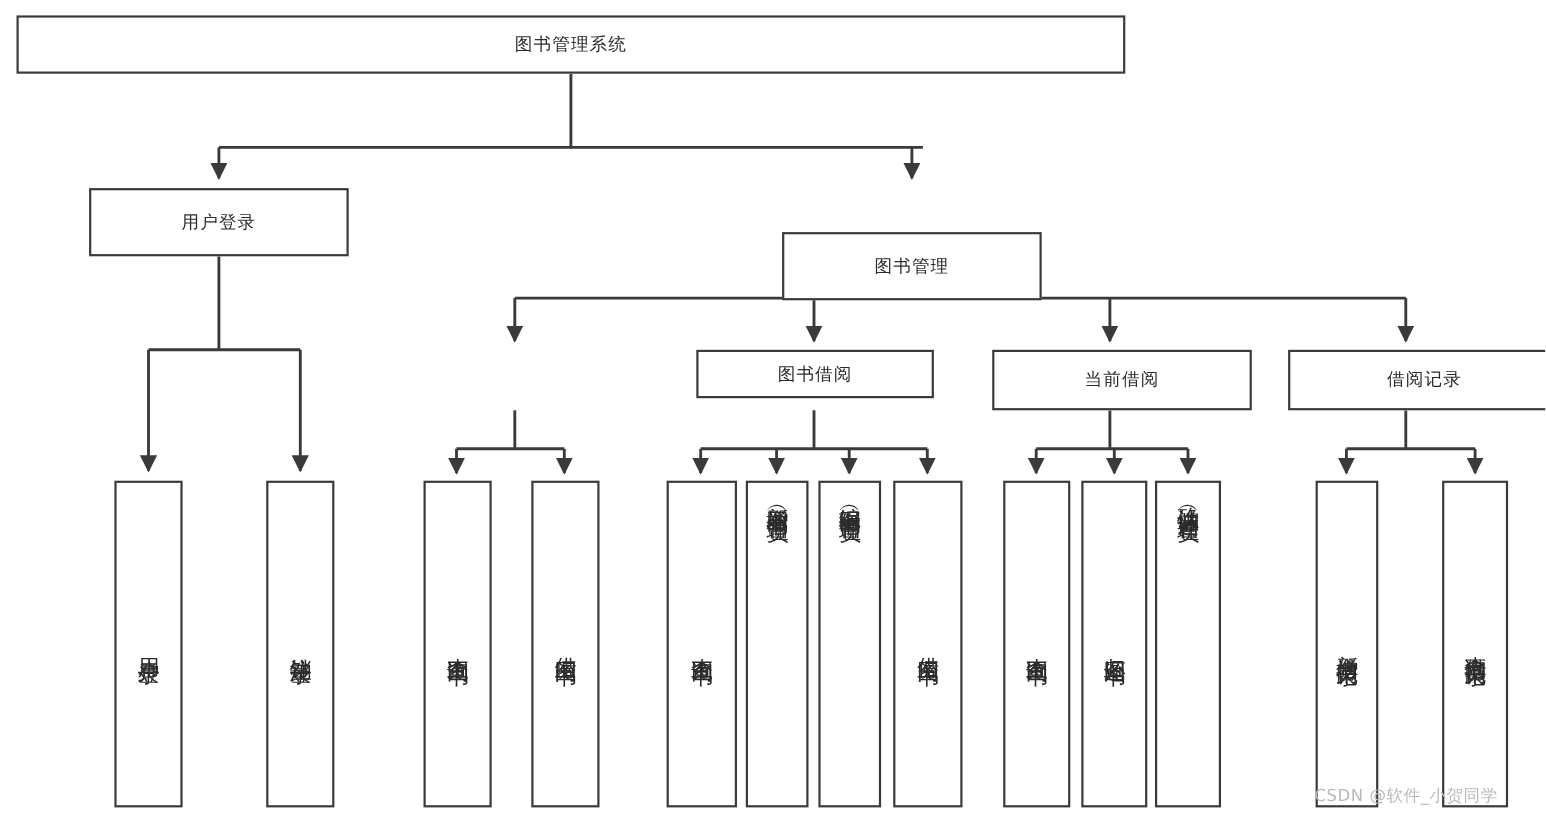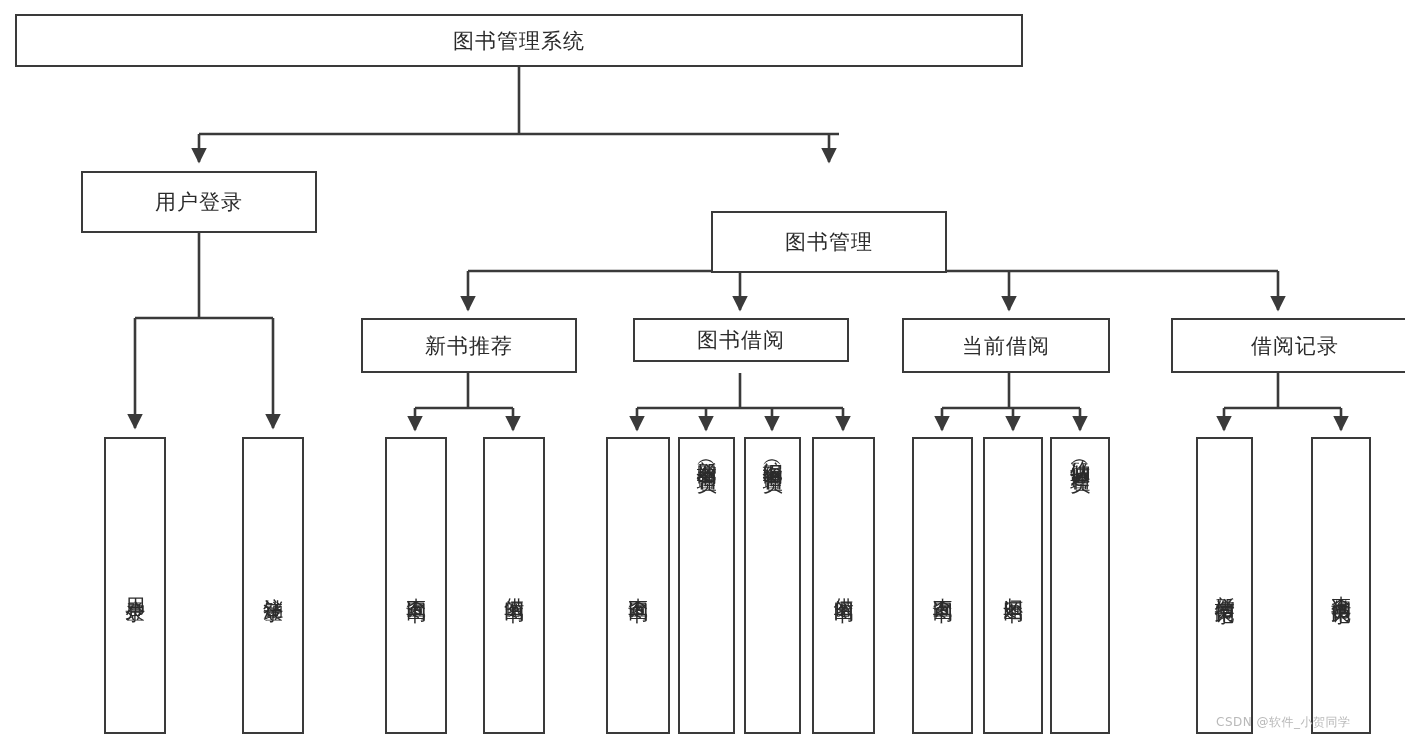--- a/index.html
+++ b/index.html
@@ -29,45 +29,44 @@
     position: absolute;
     box-sizing: border-box;
     border: 2px solid #3a3a3a;
     background: #ffffff;
     display: flex;
     align-items: center;
     justify-content: center;
     color: #2b2b2b;
   }
   .node.horiz {
-    font-size: 21px;
+    font-size: 16px;
     letter-spacing: 1px;
   }
   .node.vert {
     writing-mode: vertical-rl;
     text-orientation: upright;
     font-size: 20px;
     line-height: 1.18;
     letter-spacing: 2px;
     align-items: center;
     justify-content: center;
     padding: 6px 0;
     white-space: nowrap;
   }
   .node.vert.topalign {
     justify-content: flex-start;
   }
   .watermark {
     position: absolute;
-    font-size: 12px;
+    font-size: 15px;
     color: #b9b9b9;
     letter-spacing: 0.5px;
     white-space: nowrap;
     font-family: "DejaVu Sans", "Liberation Sans", sans-serif;
-    margin-left: 21px;
   }
 </style>
 </head>
 <body>
 
 <div id="canvas">
 
   <svg class="connectors" viewBox="0 0 1405 747" xmlns="http://www.w3.org/2000/svg">
     <defs>
       <marker id="arrow" viewBox="0 0 10 10" refX="9" refY="5" markerWidth="6" markerHeight="6" orient="auto-start-reverse">
@@ -116,23 +115,22 @@
       <path d="M 1224 408 L 1224 430" marker-end="url(#arrow)"></path>
       <path d="M 1341 408 L 1341 430" marker-end="url(#arrow)"></path>
     </g>
   </svg>
 
   <div class="node horiz" style="left: 15px; top: 14px; width: 1008px; height: 53px; border-color: rgb(58, 58, 58); background: rgb(255, 255, 255); color: rgb(43, 43, 43);">图书管理系统</div>
 
   <div class="node horiz" style="left: 81px; top: 171px; width: 236px; height: 62px; border-color: rgb(58, 58, 58); background: rgb(255, 255, 255); color: rgb(43, 43, 43);">用户登录</div>
   <div class="node horiz" style="left: 711px; top: 171px; width: 236px; height: 62px; border-color: rgb(58, 58, 58); background: rgb(255, 255, 255); color: rgb(43, 43, 43); margin-top: 40px;">图书管理</div>
 
-  <div class="node horiz" style="left: 361px; top: 318px; width: 216px; height: 55px; border-color: rgb(58, 58, 58); background: rgb(255, 255, 255); color: rgb(43, 43, 43);">新书推荐</div>
   <div class="node horiz" style="left: 633px; top: 318px; width: 216px; height: 44px; border-color: rgb(58, 58, 58); background: rgb(255, 255, 255); color: rgb(43, 43, 43);">图书借阅</div>
-  <div class="node horiz" style="left: 902px; top: 318px; width: 208px; height: 55px; border-color: rgb(58, 58, 58); background: rgb(255, 255, 255); color: rgb(43, 43, 43);">当前借阅</div>
+  <div class="node horiz" style="left: 902px; top: 318px; width: 236px; height: 55px; border-color: rgb(58, 58, 58); background: rgb(255, 255, 255); color: rgb(43, 43, 43);">当前借阅</div>
   <div class="node horiz" style="left: 1171px; top: 318px; width: 248px; height: 55px; border-color: rgb(58, 58, 58); background: rgb(255, 255, 255); color: rgb(43, 43, 43);">借阅记录</div>
 
   <div class="node vert" style="left: 104px; top: 437px; width: 62px; height: 297px; border-color: rgb(58, 58, 58); background: rgb(255, 255, 255); color: rgb(43, 43, 43);">用户登录</div>
   <div class="node vert" style="left: 242px; top: 437px; width: 62px; height: 297px; border-color: rgb(58, 58, 58); background: rgb(255, 255, 255); color: rgb(43, 43, 43);">注销登录</div>
   <div class="node vert" style="left: 385px; top: 437px; width: 62px; height: 297px; border-color: rgb(58, 58, 58); background: rgb(255, 255, 255); color: rgb(43, 43, 43);">查询图书</div>
   <div class="node vert" style="left: 483px; top: 437px; width: 62px; height: 297px; border-color: rgb(58, 58, 58); background: rgb(255, 255, 255); color: rgb(43, 43, 43);">借阅图书</div>
   <div class="node vert" style="left: 606px; top: 437px; width: 64px; height: 297px; border-color: rgb(58, 58, 58); background: rgb(255, 255, 255); color: rgb(43, 43, 43);">查询图书</div>
   <div class="node vert topalign" style="left: 678px; top: 437px; width: 57px; height: 297px; border-color: rgb(58, 58, 58); background: rgb(255, 255, 255); color: rgb(43, 43, 43);">新增图书（管理员）</div>
   <div class="node vert topalign" style="left: 744px; top: 437px; width: 57px; height: 297px; border-color: rgb(58, 58, 58); background: rgb(255, 255, 255); color: rgb(43, 43, 43);">编辑图书（管理员）</div>
   <div class="node vert" style="left: 812px; top: 437px; width: 63px; height: 297px; border-color: rgb(58, 58, 58); background: rgb(255, 255, 255); color: rgb(43, 43, 43);">借阅图书</div>

